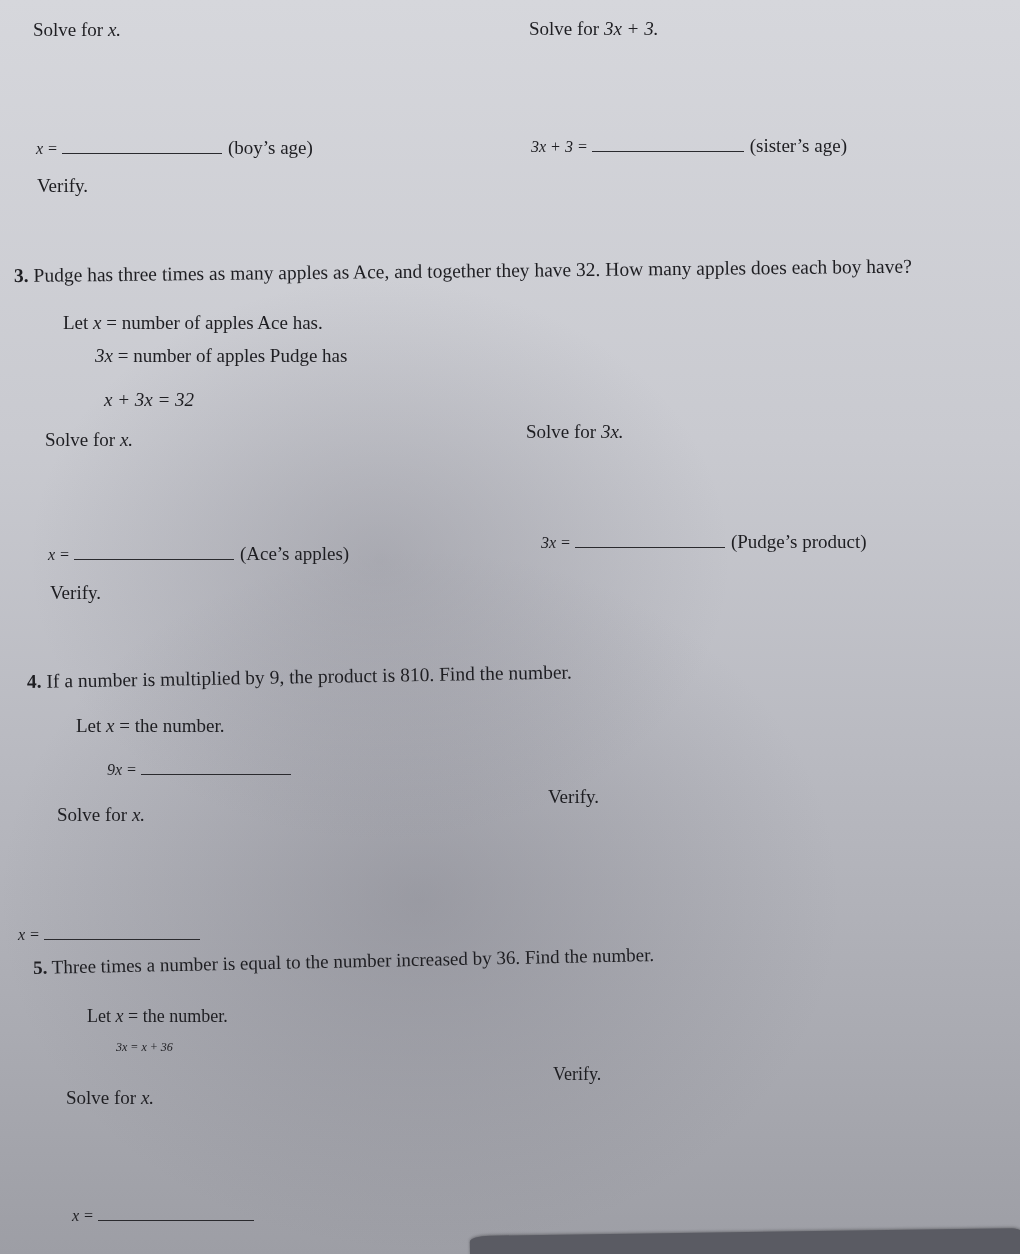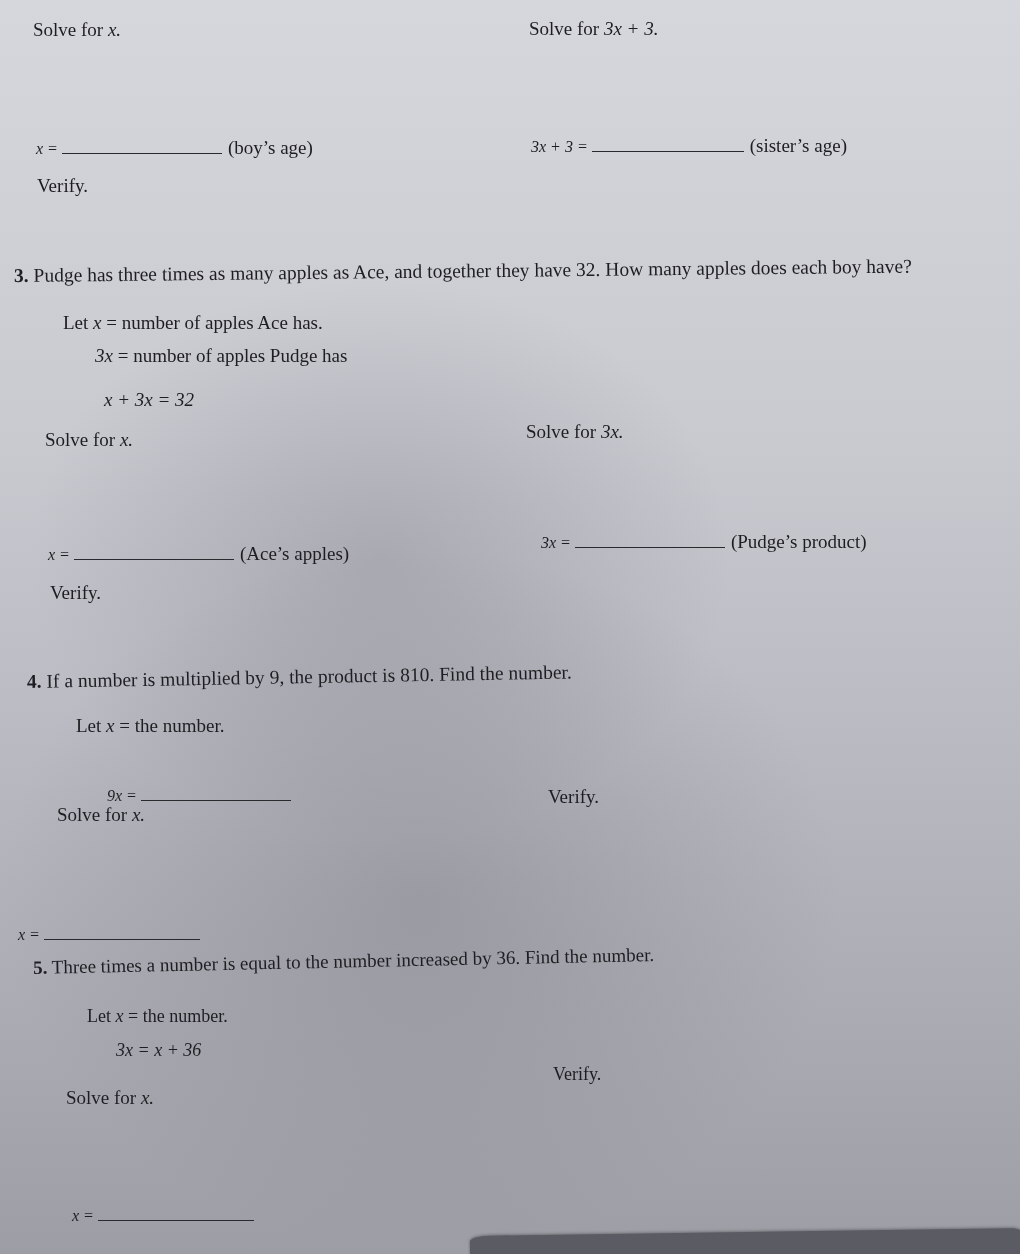--- a/index.html
+++ b/index.html
@@ -75,42 +75,42 @@
 
 <div class="t" style="left:27px;top:672px;font-size:19.5px;transform:rotate(-1deg);transform-origin:left;">
   <span class="b">4.</span>
   <span>If a number is multiplied by  9,  the product is  810.  Find the number.</span>
 </div>
 <div class="t" style="left:76px;top:716px;">
   <span>Let</span>
   <span class="it">x</span>
   <span>= the number.</span>
 </div>
-<div class="t" style="left:107px;top:785px;">
+<div class="t" style="left:107px;top:759px;">
   <span class="it sm">9x =</span><span class="blank" style="width:150px"></span>
 </div>
 <div class="t" style="left:548px;top:787px;">Verify.</div>
 <div class="t" style="left:57px;top:805px;">
   <span>Solve for</span>
   <span class="it">x.</span>
 </div>
 <div class="t" style="left:18px;top:924px;">
   <span class="it sm">x =</span><span class="blank" style="width:156px"></span>
 </div>
 
 <div class="t" style="left:33px;top:958px;font-size:19px;transform:rotate(-1.2deg);transform-origin:left;">
   <span class="b">5.</span>
   <span>Three times a number is equal to the number increased by  36.  Find the number.</span>
 </div>
 <div class="t" style="left:87px;top:1007px;font-size:18px;">
   <span>Let</span>
   <span class="it">x</span>
   <span>= the number.</span>
 </div>
-<div class="t it" style="left:116px;top:1041px;font-size:18px;">3x = x + 36</div>
+<div class="t it" style="left:116px;top:1041px;font-size:12px;">3x = x + 36</div>
 <div class="t" style="left:553px;top:1065px;font-size:18px;">Verify.</div>
 <div class="t" style="left:66px;top:1088px;">
   <span>Solve for</span>
   <span class="it">x.</span>
 </div>
 <div class="t" style="left:72px;top:1205px;">
   <span class="it sm">x =</span><span class="blank" style="width:156px"></span>
 </div>
 
 <div class="tray"></div>

